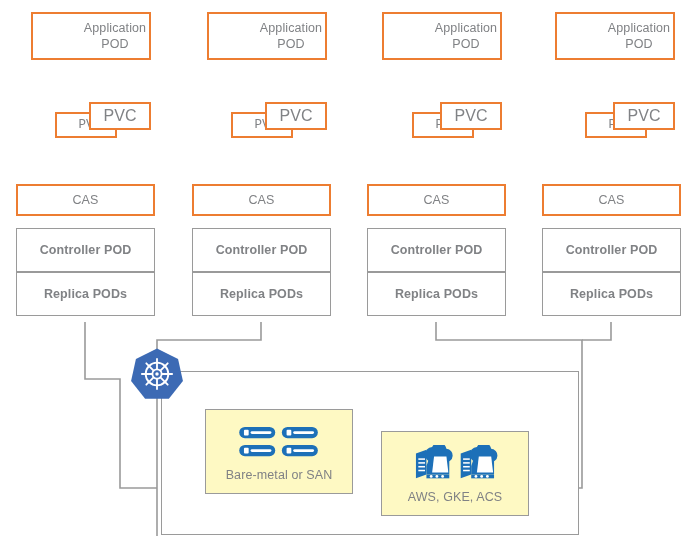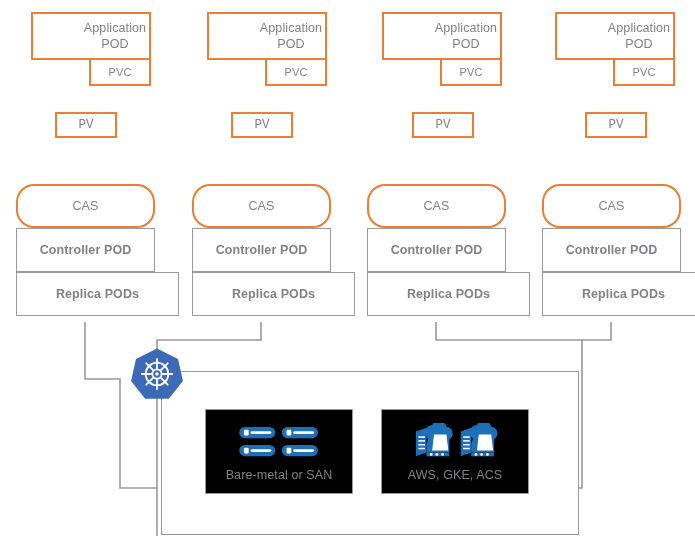--- a/index.html
+++ b/index.html
@@ -50,60 +50,60 @@
   .app-pod {
     width: 120px;
     height: 48px;
     z-index: 3;
     padding-left: 48px;
   }
   .pvc {
     width: 62px;
     height: 28px;
     z-index: 4;
-    font-size: 11px;
+    font-size: 16px;
+    margin-top: 44px;
   }
   .pv {
     width: 62px;
     height: 26px;
     z-index: 3;
     font-family: Liberation Mono, monospace;
   }
   .cas {
     width: 139px;
-    height: 44px;
+    height: 32px;
     z-index: 3;
-    border-radius: 18px;
   }
   .ctrl-pod {
     width: 139px;
     height: 44px;
     z-index: 2;
   }
   .replica-pods {
-    width: 163px;
+    width: 139px;
     height: 44px;
     z-index: 2;
   }
   .infra-outer {
     position: absolute;
     left: 161px;
     top: 371px;
     width: 418px;
     height: 164px;
     border: 1.4px solid #9a9a9a;
     background: #ffffff;
     box-sizing: border-box;
     z-index: 1;
   }
   .infra-card {
     position: absolute;
     box-sizing: border-box;
     border: 1.4px solid #9a9a9a;
-    background: #000000;
+    background: #fef9c3;
     z-index: 2;
     display: flex;
     flex-direction: column;
     align-items: center;
     justify-content: center;
     text-align: center;
   }
   .infra-card .icon-wrap {
     height: 42px;
     display: flex;
@@ -118,21 +118,21 @@
     letter-spacing: 0.1px;
   }
   #infra-baremetal {
     left: 205px;
     top: 409px;
     width: 148px;
     height: 85px;
   }
   #infra-cloud {
     left: 381px;
-    top: 409px;
+    top: 431px;
     width: 148px;
     height: 85px;
   }
   .k8s-logo {
     position: absolute;
     left: 130px;
     top: 347px;
     width: 54px;
     height: 54px;
     z-index: 6;

